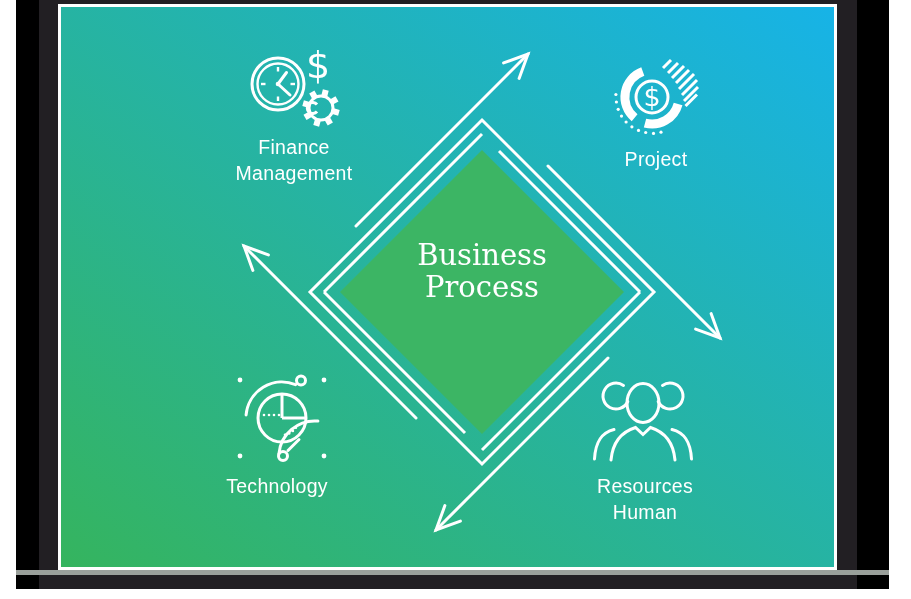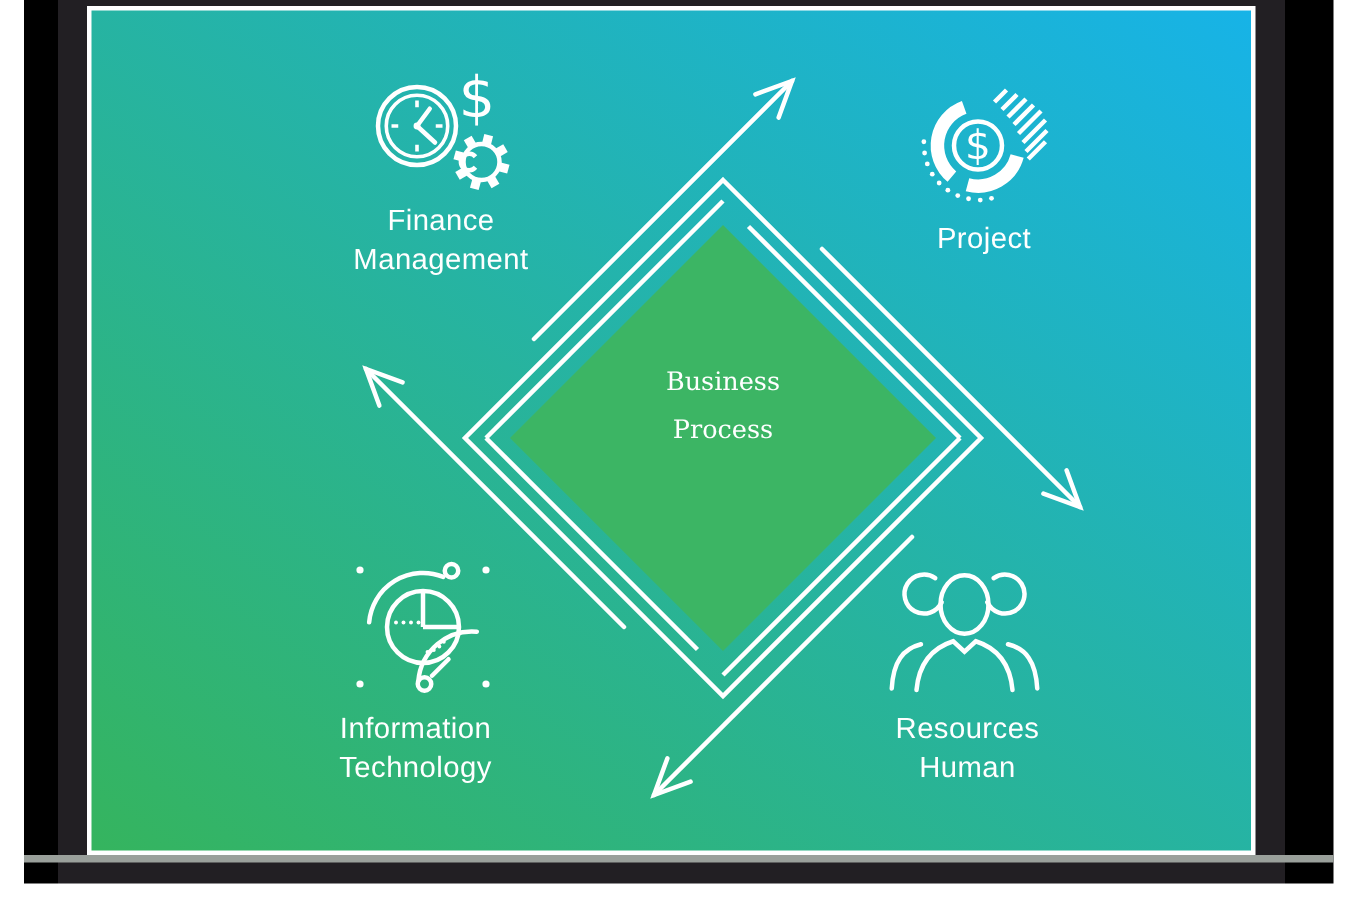--- a/index.html
+++ b/index.html
@@ -46,21 +46,21 @@
 
   .label { position: absolute; width: 260px; color: var(--text); text-align: center;
     font-size: 19.5px; line-height: 25.5px; letter-spacing: 0.3px; }
   .label-pm { left: 164px; top: 135px; }
   .label-fin { left: 526px; top: 147px; }
   .label-it { left: 147px; top: 474px; }
   .label-hr { left: 515px; top: 474px; }
 
   .diamond-text { position: absolute; left: 332px; top: 239px; width: 300px;
     color: var(--text); text-align: center;
-    font-family: "DejaVu Serif", serif; font-size: 17px; line-height: 32px; }
+    font-family: "DejaVu Serif", serif; font-size: 29px; line-height: 32px; }
 </style>
 </head>
 <body>
 
 <div class="stage">
 
   <div class="monitor"></div>
   <div class="trim"></div>
 
   <div class="screen">
@@ -195,21 +195,20 @@
   </svg>
 
   <div class="label label-pm">
     <div>Finance</div>
     <div>Management</div>
   </div>
   <div class="label label-fin">
     <div>Project</div>
   </div>
   <div class="label label-it">
-    <div>Information</div>
     <div>Technology</div>
   </div>
   <div class="label label-hr">
     <div>Resources</div>
     <div>Human</div>
   </div>
 
   <div class="diamond-text">
     <div>Business</div>
     <div>Process</div>

